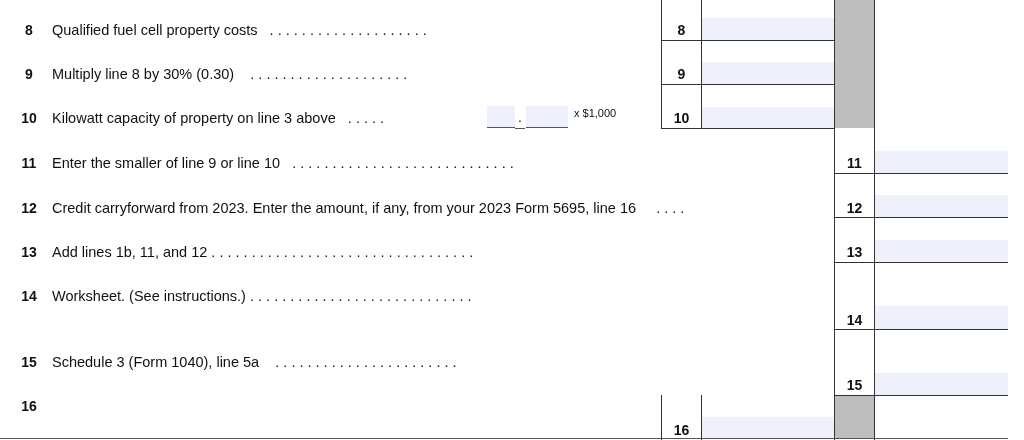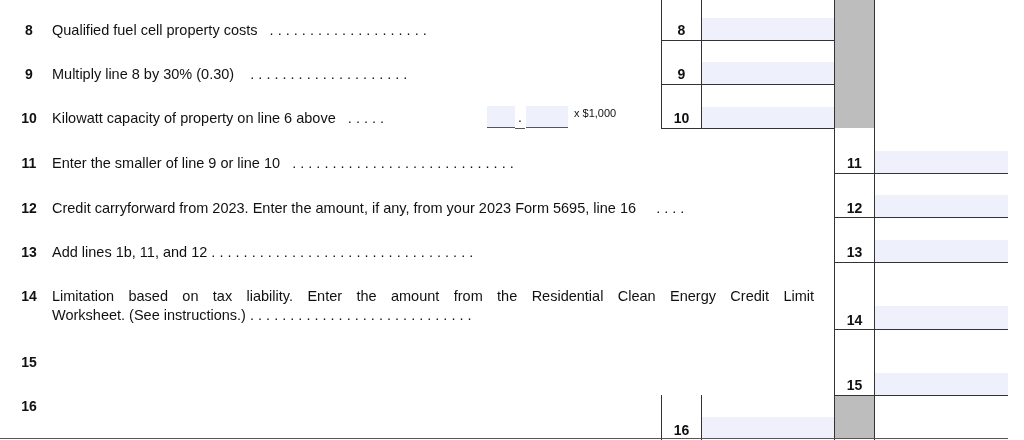--- a/index.html
+++ b/index.html
@@ -21,21 +21,21 @@
 </head>
 <body>
 
 <div class="num abs" style="top:22px;">8</div>
 <div class="txt" style="top:21px;"><span>Qualified fuel cell property costs</span> &nbsp;&nbsp;<span class="dots">. . . . . . . . . . . . . . . . . . . .</span></div>
 
 <div class="num abs" style="top:66px;">9</div>
 <div class="txt" style="top:65px;"><span>Multiply line 8 by 30% (0.30)</span> &nbsp;&nbsp;&nbsp;<span class="dots">. . . . . . . . . . . . . . . . . . . .</span></div>
 
 <div class="num abs" style="top:110px;">10</div>
-<div class="txt" style="top:109px;"><span>Kilowatt capacity of property on line 6 above</span> &nbsp;&nbsp;<span class="dots">. . . . .</span></div>
+<div class="txt" style="top:109px;"><span>Kilowatt capacity of property on line 3 above</span> &nbsp;&nbsp;<span class="dots">. . . . .</span></div>
 <input class="kw" style="left: 487px; top: 106px; width: 28px; height: 21px;" value="">
 <div class="abs" style="left:515px; top:109px; width:10px; height:19px; border-bottom:1px solid #555; font-size:14px; text-align:center;">.</div>
 <input class="kw" style="left: 526px; top: 106px; width: 42px; height: 21px;" value="">
 <div class="abs" style="left:574px; top:107px; font-size:11px;">x $1,000</div>
 
 <div class="vline" style="left:661px; top:0; height:129px;"></div>
 <div class="vline" style="left:701px; top:0; height:129px;"></div>
 <div class="hline" style="left:661px; top:40px; width:173px;"></div>
 <div class="hline" style="left:661px; top:84px; width:173px;"></div>
 <div class="hline" style="left:661px; top:128px; width:173px;"></div>
@@ -66,29 +66,29 @@
 <div class="hline" style="left:834px; top:217px; width:174px;"></div>
 
 <div class="num abs" style="top:244px;">13</div>
 <div class="txt" style="top:243px;"><span>Add lines 1b, 11, and 12</span> <span class="dots">. . . . . . . . . . . . . . . . . . . . . . . . . . . . . . . . .</span></div>
 <div class="box-num" style="left:835px; top:244px; width:39px;">13</div>
 <input class="field" style="left: 875px; top: 240px; width: 133px; height: 22px;" value="">
 <div class="hline" style="left:834px; top:262px; width:174px;"></div>
 
 <div class="num abs" style="top:288px;">14</div>
 <div class="txt" style="top:287px; width:762px; white-space:normal;">
-  <div style="text-align:justify; text-align-last:justify;">Limitation based on tax liability. Enter the amount from the Residential Clean Energy Credit Limit</div>
   <div><span>Worksheet. (See instructions.)</span> <span class="dots">. . . . . . . . . . . . . . . . . . . . . . . . . . . .</span></div>
 </div>
 <div class="box-num" style="left:835px; top:312px; width:39px;">14</div>
 <input class="field" style="left: 875px; top: 306px; width: 133px; height: 23px;" value="">
 <div class="hline" style="left:834px; top:329px; width:174px;"></div>
 
 <div class="num abs" style="top:354px;">15</div>
 <div class="txt" style="top:353px; width:762px; white-space:normal;">
+  <div><span>Schedule 3 (Form 1040), line 5a</span> &nbsp;&nbsp;&nbsp;<span class="dots">. . . . . . . . . . . . . . . . . . . . . . .</span></div>
 </div>
 <div class="box-num" style="left:835px; top:377px; width:39px;">15</div>
 <input class="field" style="left: 875px; top: 373px; width: 133px; height: 22px;" value="">
 <div class="hline" style="left:834px; top:395px; width:174px;"></div>
 
 <div class="num abs" style="top:398px;">16</div>
 <div class="txt" style="top:397px; white-space:normal; width:600px;">
 </div>
 <div class="vline" style="left:661px; top:395px; height:45px;"></div>
 <div class="vline" style="left:701px; top:395px; height:45px;"></div>

